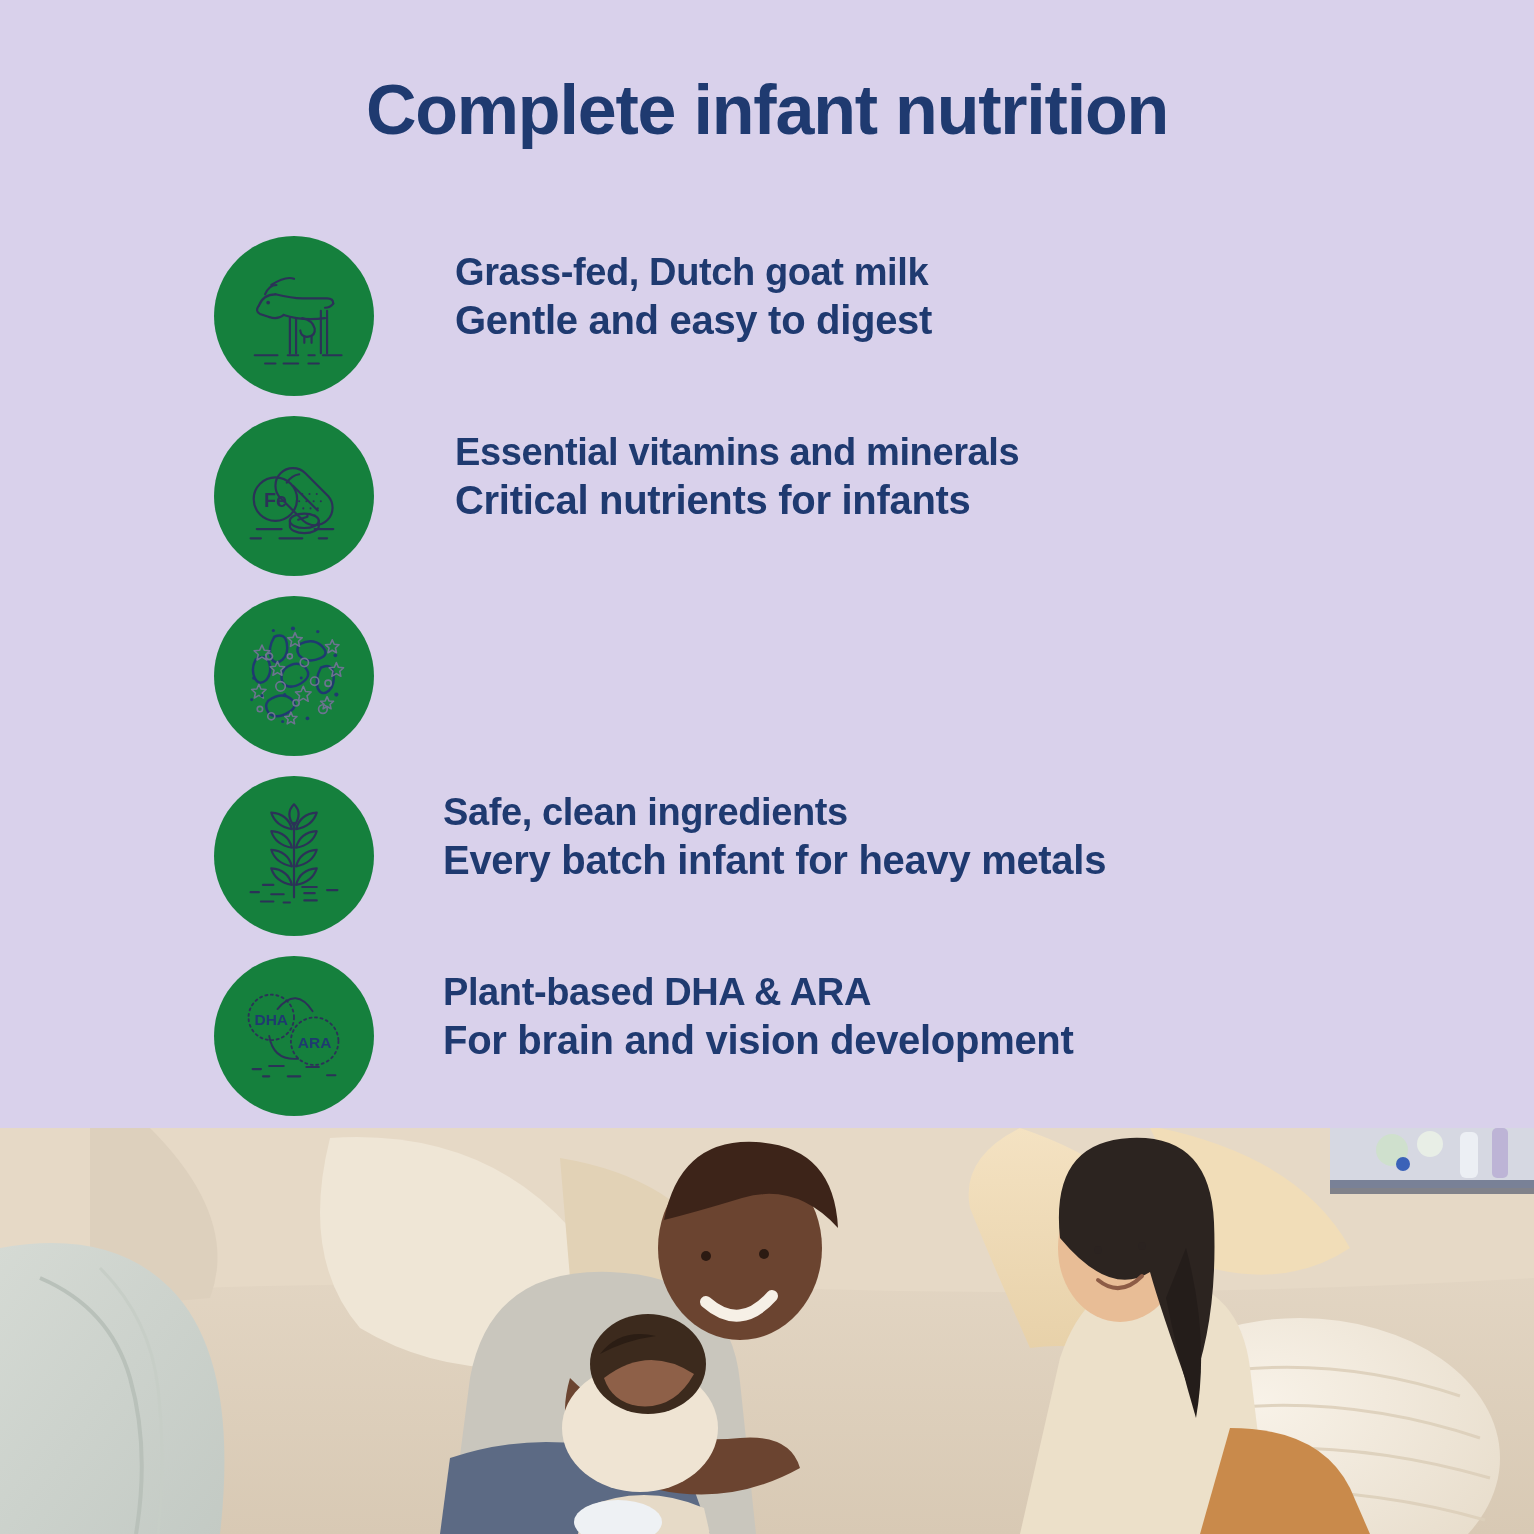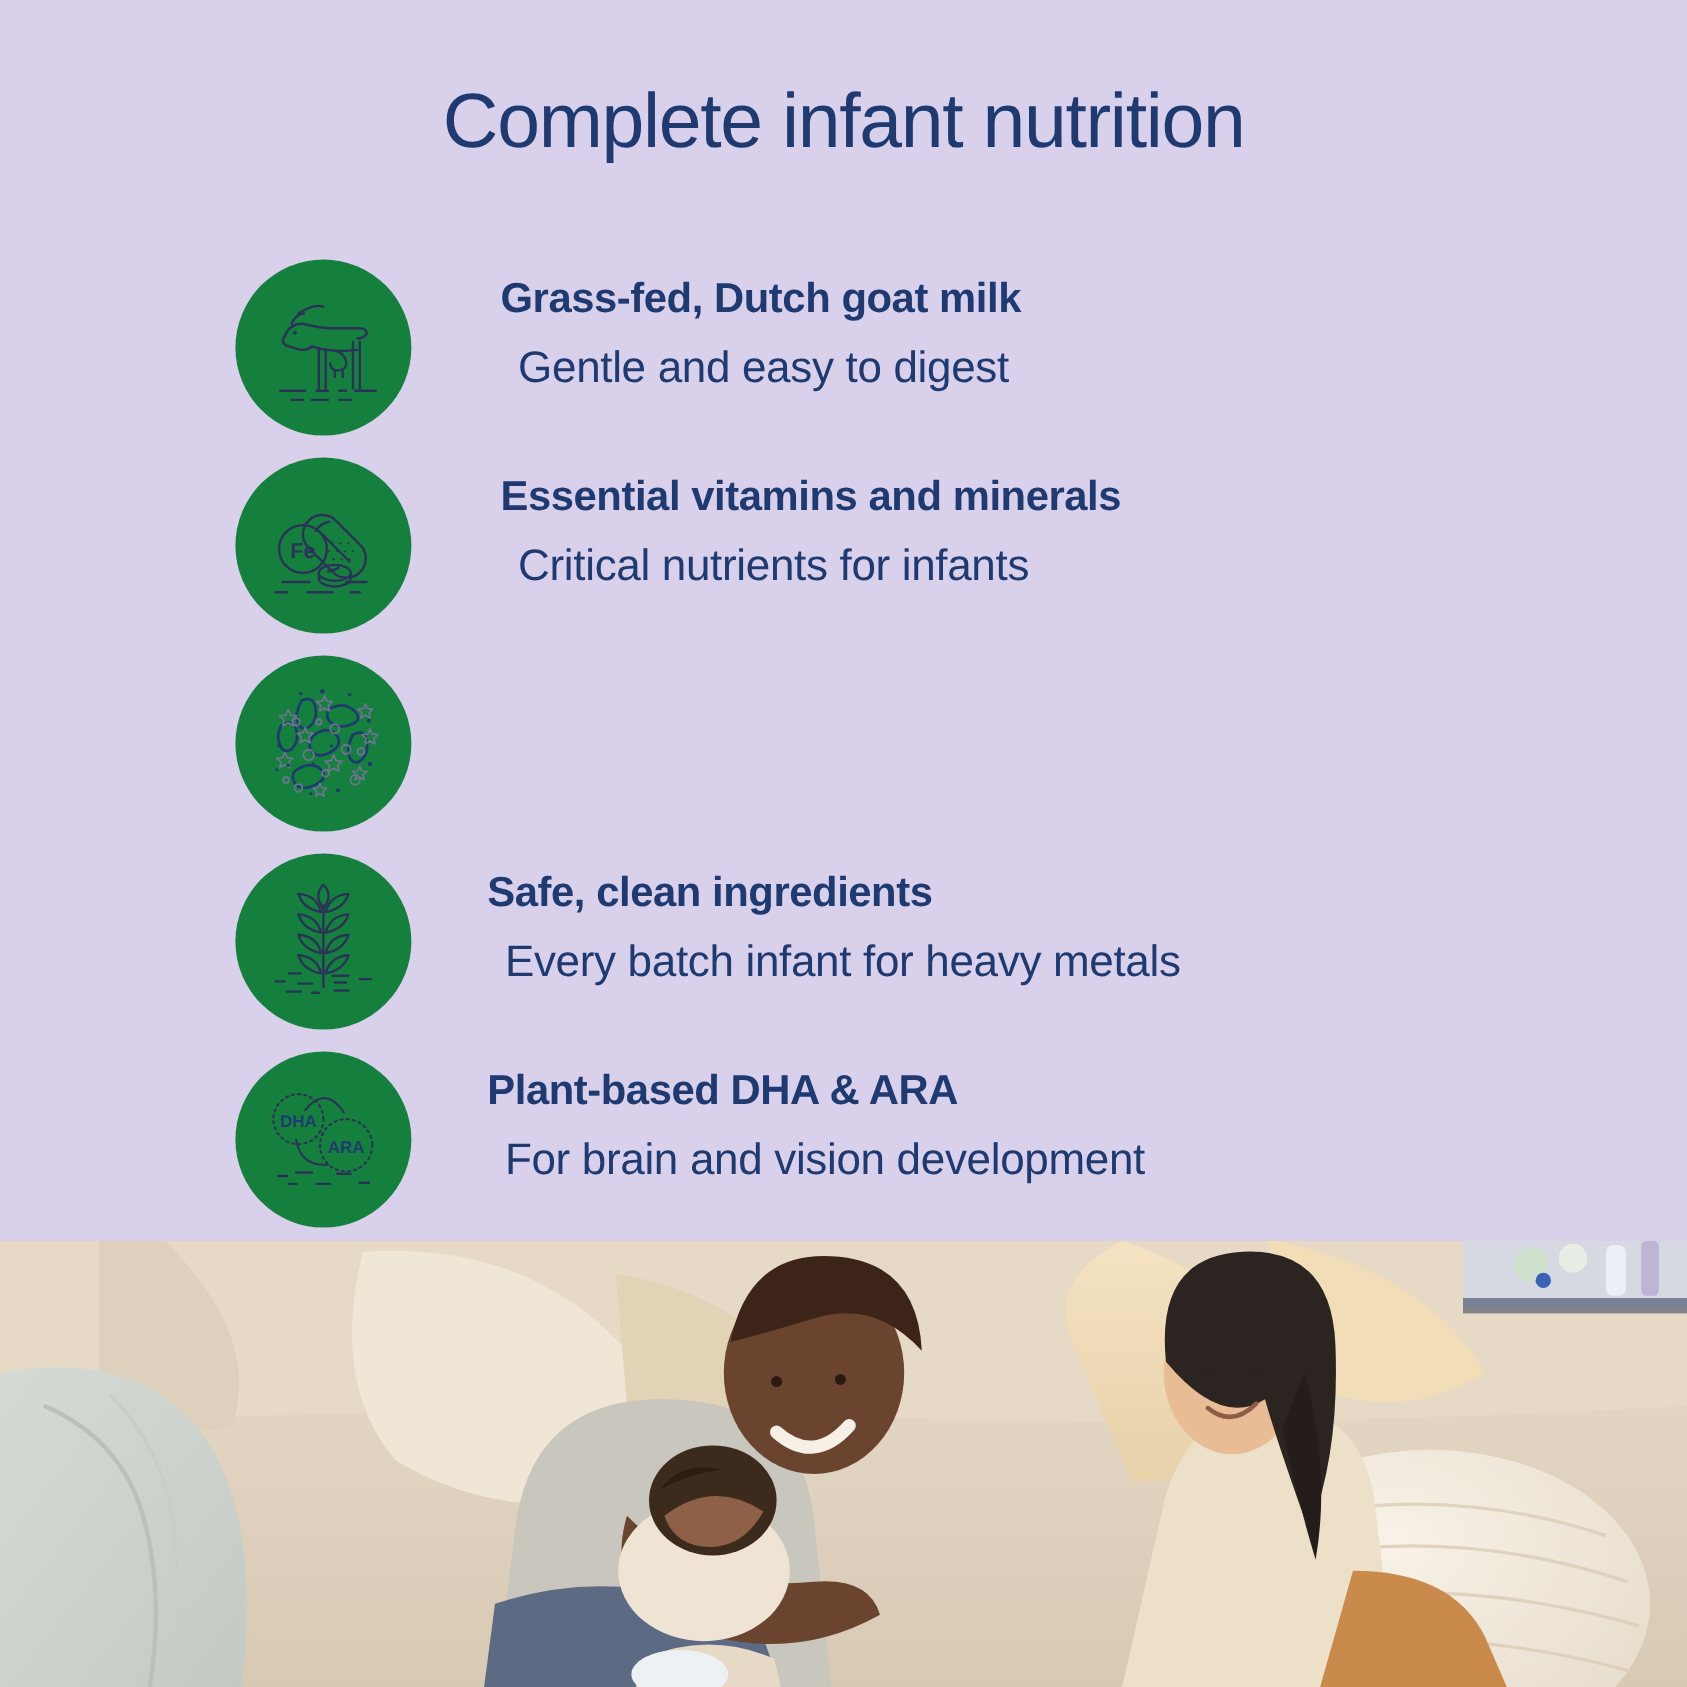--- a/index.html
+++ b/index.html
@@ -19,21 +19,21 @@
   }
 
   
   .title {
     position: absolute;
     top: 74px;
     left: 0;
     width: 1534px;
     text-align: center;
     font-size: 70px;
-    font-weight: 400;
+    font-weight: 700;
     letter-spacing: -1.2px;
     color: #1f3a70;
     line-height: 1.05;
   }
 
   
   .benefits {
     position: absolute;
     top: 228px;
     left: 0;
@@ -72,25 +72,25 @@
   .benefit-title {
     font-size: 38px;
     font-weight: 700;
     color: #1f3a70;
     letter-spacing: -0.4px;
     line-height: 1.18;
     margin: 0 0 2px 0;
   }
   .benefit-sub {
     font-size: 40px;
-    font-weight: 400;
+    font-weight: 700;
     color: #1f3a70;
     letter-spacing: -0.3px;
     line-height: 1.18;
-    margin: 16px;
+    margin: 0;
   }
 
   
   .photo {
     position: absolute;
     left: 0;
     top: 1128px;
     width: 1534px;
     height: 406px;
     overflow: hidden;

